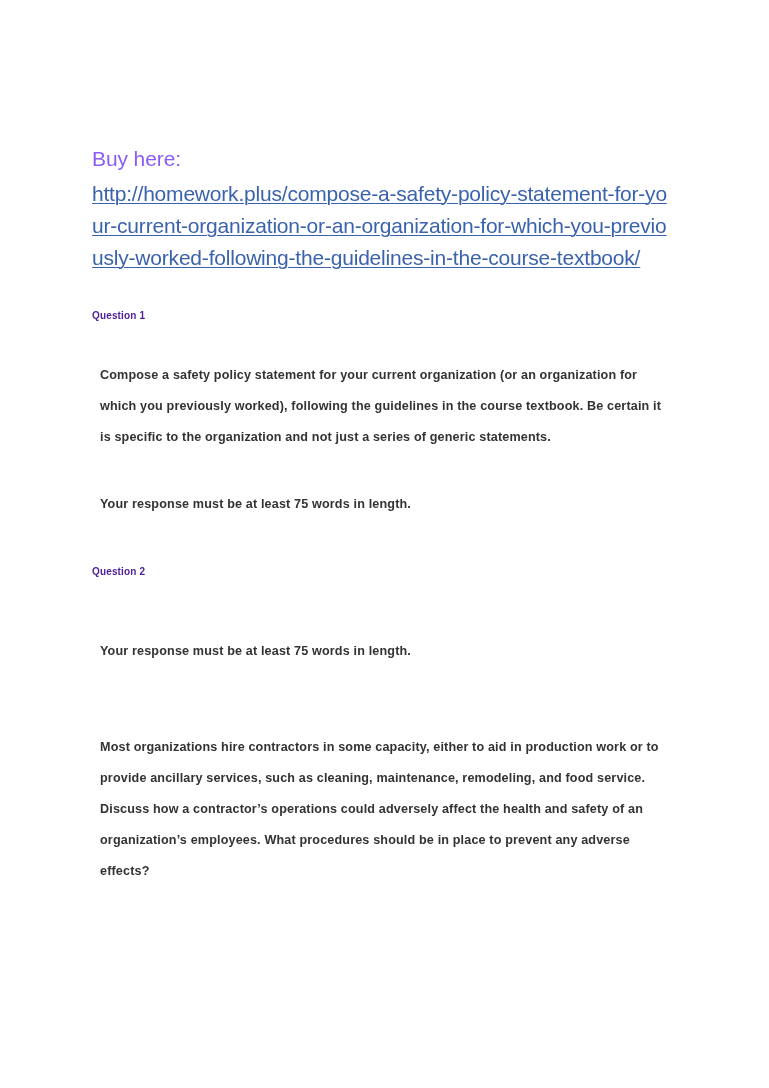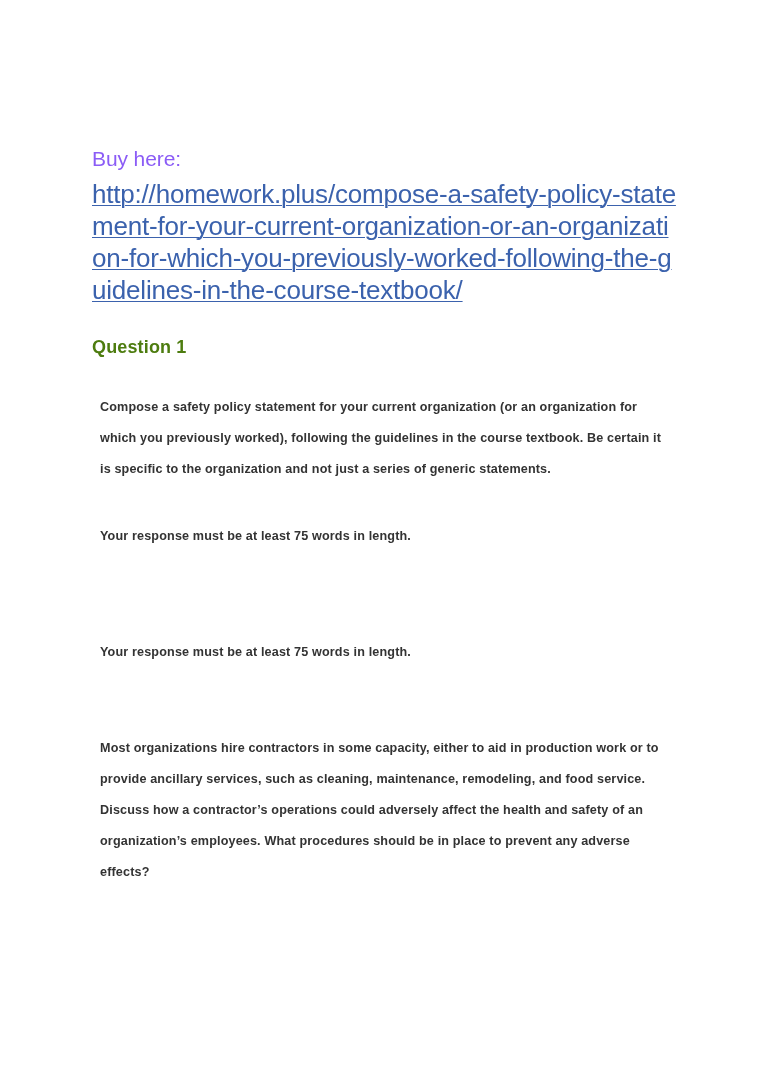--- a/index.html
+++ b/index.html
@@ -37,42 +37,42 @@
     font-weight: 400;
     color: #8b5cf6;
     line-height: 31px;
     letter-spacing: -0.1px;
     margin: 0 0 4px 0;
   }
 
   .link-block {
     margin: 0;
     padding: 0;
-    font-size: 26px;
+    font-size: 21px;
     line-height: 32px;
     letter-spacing: -0.2px;
   }
 
   .link-block a {
     color: #3b62ad;
     text-decoration: underline;
     text-underline-offset: 2px;
     text-decoration-thickness: 1px;
     word-break: break-all;
     display: inline;
   }
 
   .q-block {
     margin: 0;
   }
 
   .q-heading {
-    font-size: 18px;
+    font-size: 10px;
     font-weight: 700;
-    color: #4d7c0f;
+    color: #4c1d95;
     line-height: 31px;
     letter-spacing: 0.15px;
     margin: 0;
   }
 
   .q-body {
     font-size: 12.6px;
     font-weight: 700;
     color: #333333;
     line-height: 31px;
@@ -103,20 +103,21 @@
       <p class="q-heading">Question 1</p>
       <div class="spacer-md"></div>
       <p class="q-body">Compose a safety policy statement for your current organization (or an organization for which you previously worked), following the guidelines in the course textbook. Be certain it is specific to the organization and not just a series of generic statements.</p>
       <div class="spacer-sm"></div>
       <p class="q-body">Your response must be at least 75 words in length.</p>
     </div>
 
     <div class="spacer-lg"></div>
 
     <div class="q-block">
+      <p class="q-heading">Question 2</p>
       <div class="spacer-md"></div>
       <div class="spacer-sm"></div>
       <p class="q-body">Your response must be at least 75 words in length.</p>
     </div>
 
     <div class="spacer-lg"></div>
 
     <div class="q-block">
       <div class="spacer-md"></div>
       <p class="q-body">Most organizations hire contractors in some capacity, either to aid in production work or to provide ancillary services, such as cleaning, maintenance, remodeling, and food service. Discuss how a contractor’s operations could adversely affect the health and safety of an organization’s employees. What procedures should be in place to prevent any adverse effects?</p>

